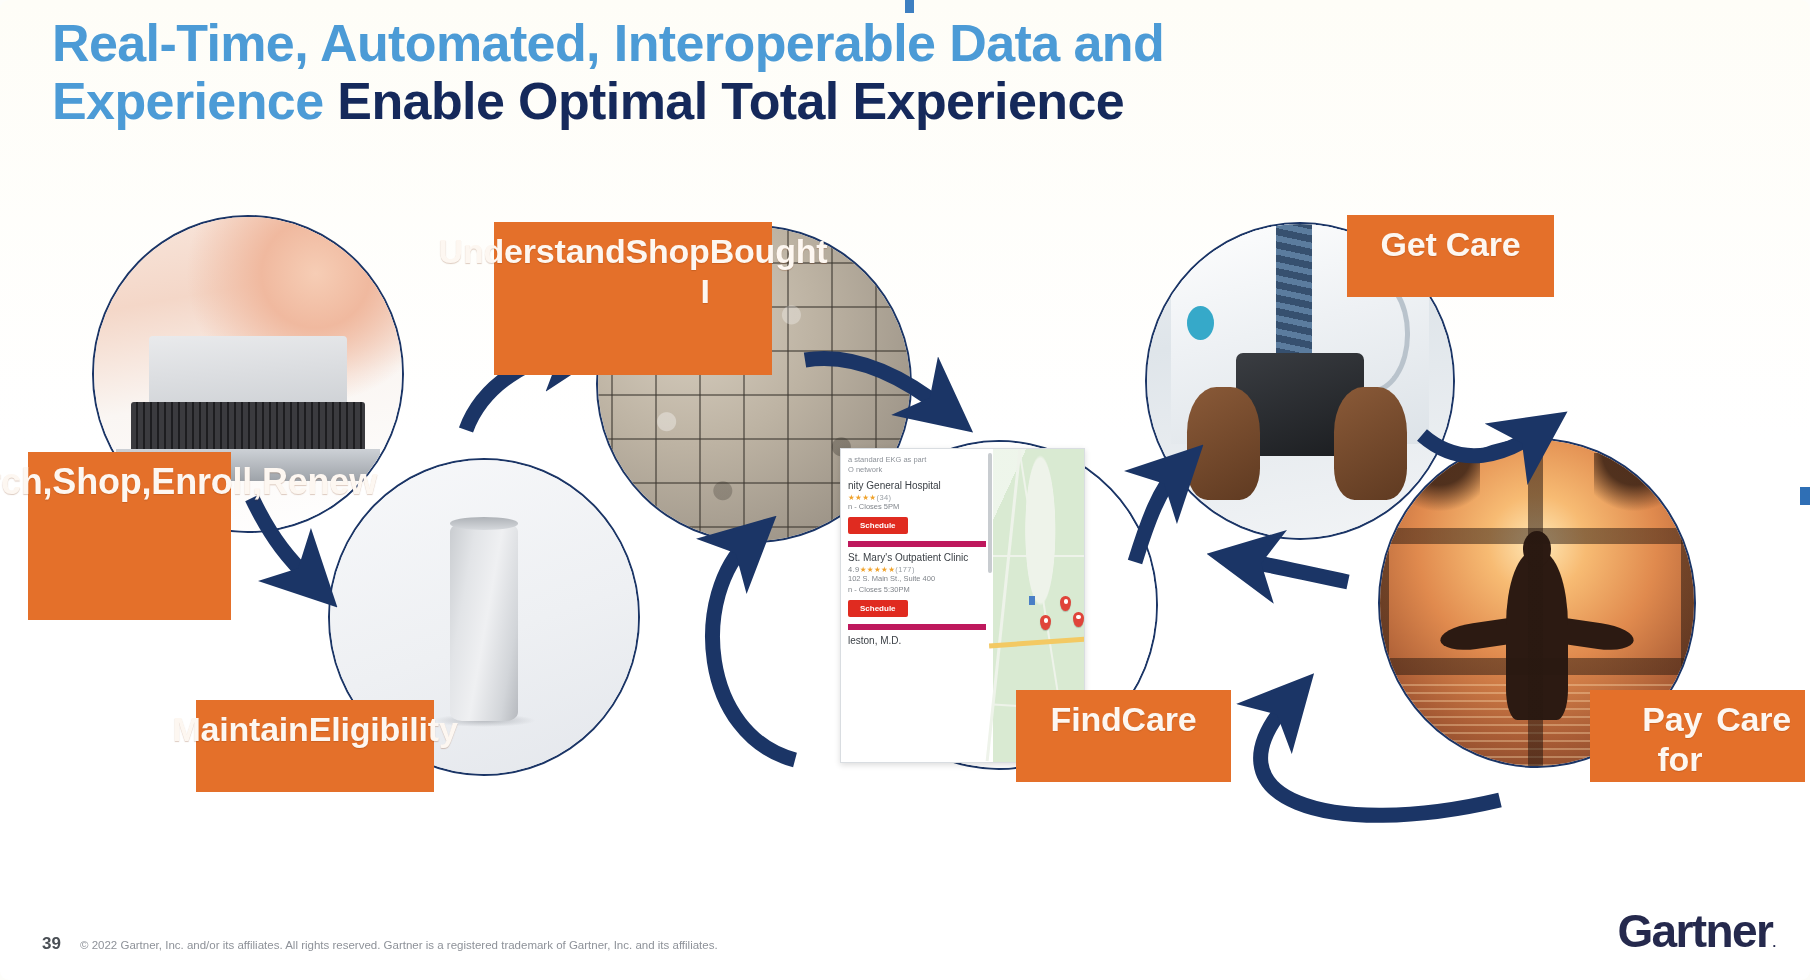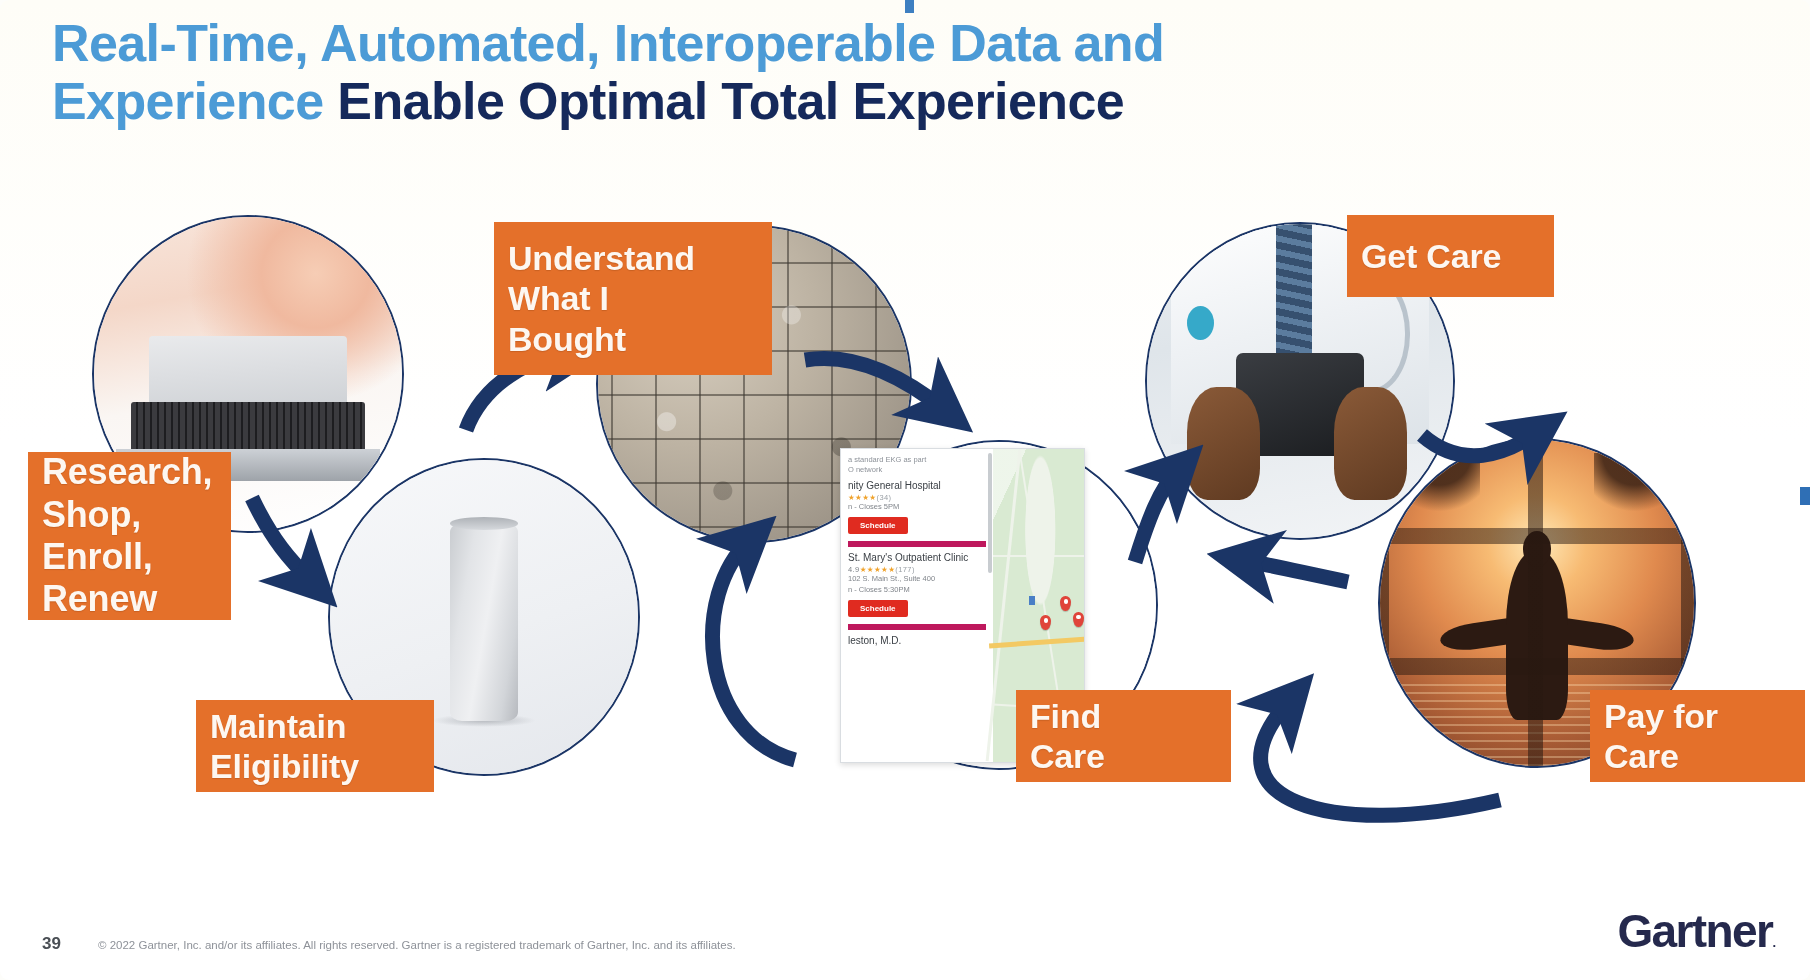--- a/index.html
+++ b/index.html
@@ -293,41 +293,41 @@
     font-size: 7.5px; color: #5c6168; white-space: nowrap;
     border-bottom: 1px dotted #8a8f95;
   }
 
   
   .lbl {
     position: absolute;
     background: #E4702A;
     color: #fdf7f1;
     font-weight: bold;
-    text-align: left;
+    text-align: right;
     line-height: 1.18;
     letter-spacing: -0.2px;
     z-index: 6;
     display: flex;
-    flex-direction: column;
+    flex-direction: row;
     justify-content: center;
     padding: 9px 14px;
     text-shadow: 0 1px 1px rgba(120,50,10,.25);
   }
 
   
   .arrows { position: absolute; inset: 0; z-index: 3; pointer-events: none; }
 
   
   .footer-num {
     position: absolute; left: 42px; bottom: 26px;
     font-size: 17px; font-weight: bold; color: #4a4f55;
   }
   .footer-copy {
-    position: absolute; left: 98px; bottom: 29px;
+    position: absolute; left: 80px; bottom: 29px;
     font-size: 11.5px; color: #8e9299; white-space: nowrap;
   }
   .gartner-logo {
     position: absolute; right: 34px; bottom: 22px;
     font-size: 46px; font-weight: bold; color: #25294D;
     letter-spacing: -1.6px;
     font-family: "Liberation Sans", sans-serif;
   }
   .gartner-logo .reg { font-size: 13px; vertical-align: baseline; letter-spacing: 0; }
 </style>
@@ -476,34 +476,34 @@
     <span>Renew</span>
   </div>
 
   <div class="lbl" style="left:196px; top:700px; width:238px; height:92px; font-size:34px;">
     <span>Maintain</span>
     <span>Eligibility</span>
   </div>
 
   <div class="lbl" style="left:494px; top:222px; width:278px; height:153px; font-size:34px;">
     <span>Understand</span>
-    <span>What I</span>
+    <span>Shop I</span>
     <span>Bought</span>
   </div>
 
   <div class="lbl" style="left:1016px; top:690px; width:215px; height:92px; font-size:34px;">
     <span>Find</span>
     <span>Care</span>
   </div>
 
   <div class="lbl" style="left:1347px; top:215px; width:207px; height:82px; font-size:34px;">
     <span>Get Care</span>
   </div>
 
-  <div class="lbl" style="left:1590px; top:690px; width:215px; height:92px; font-size:34px;">
+  <div class="lbl" style="left:1590px; top:690px; width:215px; height:92px; font-size:34px;gap:14px;">
     <span>Pay for</span>
     <span>Care</span>
   </div>
 
   <div class="footer-num">39</div>
   <div class="footer-copy">© 2022 Gartner, Inc. and/or its affiliates. All rights reserved. Gartner is a registered trademark of Gartner, Inc. and its affiliates.</div>
   <div class="gartner-logo"><span>Gartner</span><span class="reg">.</span></div>
 
 </div>
 

